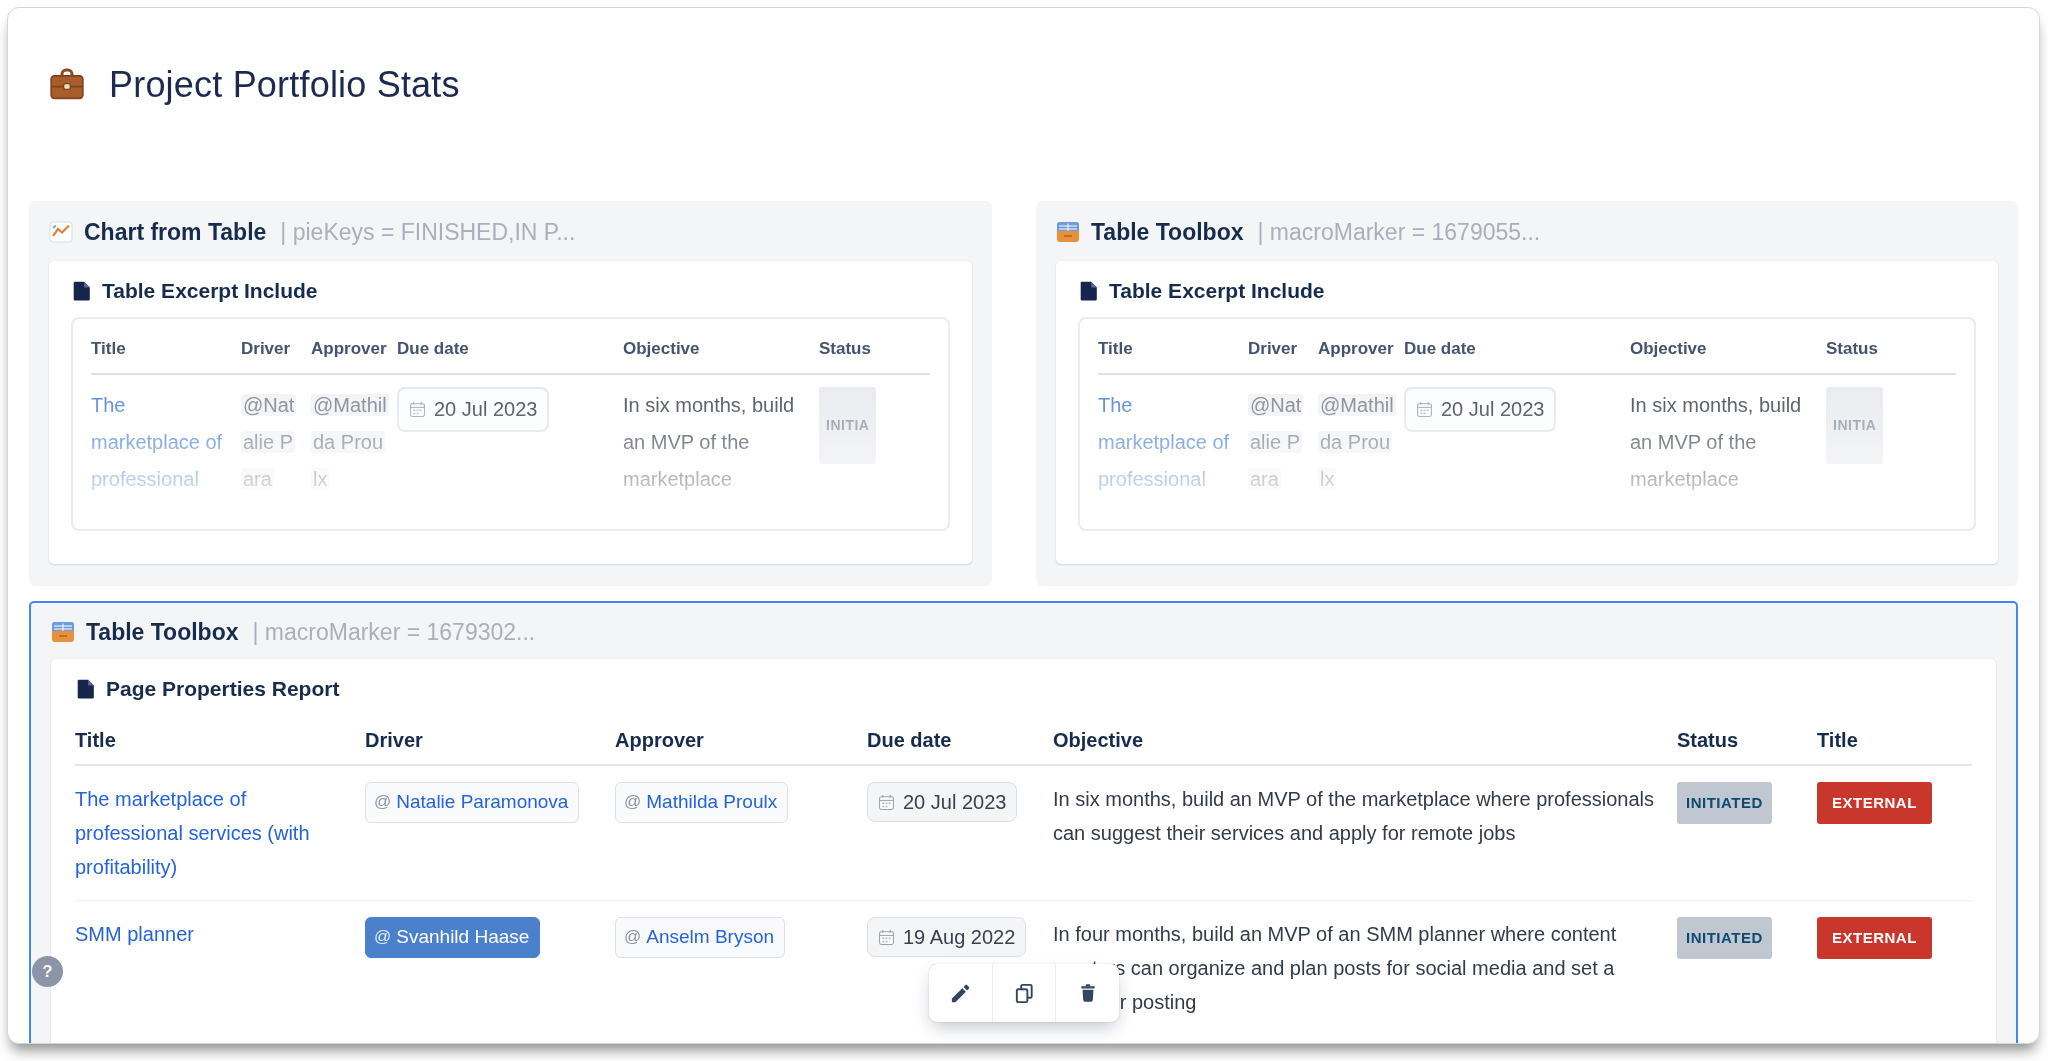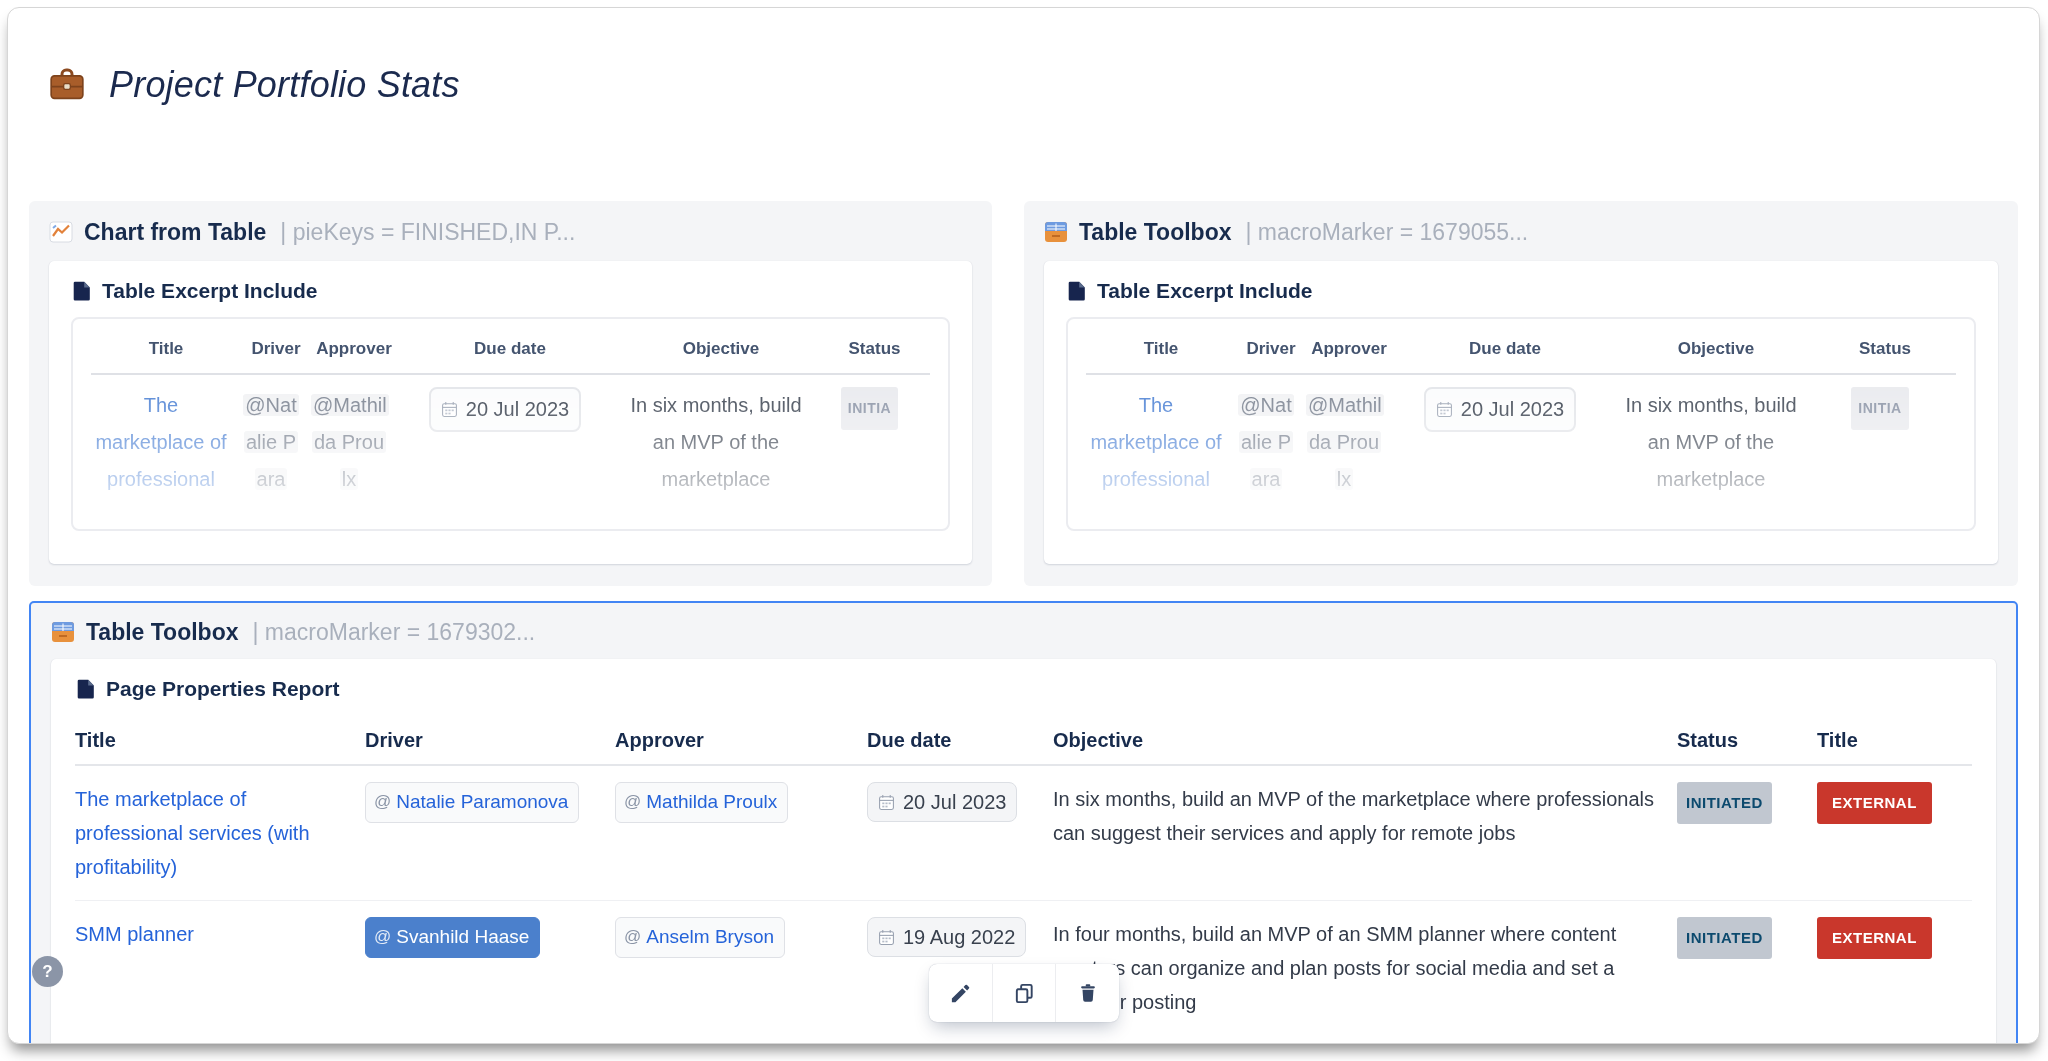--- a/index.html
+++ b/index.html
@@ -22,25 +22,25 @@
   }
   .content { padding: 0 21px; }
 
   
   .title-row {
     margin: 51px 0 0 18px;
     display: flex; align-items: center; gap: 22px;
     height: 52px;
   }
   .page-title {
-    font-size: 36px; font-weight: 500; color: #1B2A4E; letter-spacing: .2px; font-style: italic;
-  }
-
-  
-  .top-row { display: flex; gap: 32px; margin-top: 90px; text-align: center; }
+    font-size: 36px; font-weight: 500; color: #1B2A4E; letter-spacing: .2px;
+  }
+
+  
+  .top-row { display: flex; gap: 44px; margin-top: 90px; }
   .panel {
     background: #F4F5F7;
     border-radius: 6px;
     padding: 12px 20px 22px;
     height: 385px;
     display: flex; flex-direction: column;
   }
   .panel.left { width: 963px; flex: none; }
   .panel.right { flex: 1; }
   .panel-header { display: flex; align-items: center; gap: 11px; height: 38px; font-size: 23px; }
@@ -83,21 +83,21 @@
     display: inline-flex; align-items: center; gap: 8px;
     border: 2px solid #E3E5E9; background: #FBFCFD;
     border-radius: 8px; padding: 2px 10px;
     font-size: 20px; color: #39414E; white-space: nowrap;
   }
   .badge-status {
     display: inline-block; background: #C1C7D0; color: #0c4a6e;
     font-weight: 700; font-size: 15px; letter-spacing: .5px;
     padding: 4px 9px; border-radius: 3px; white-space: nowrap;
   }
-  .badge-status.mini { background: #E9EAEE; color: #8A93A5; font-size: 14px; padding: 3px 7px; }
+  .badge-status.mini { background: #E9EAEE; color: #8A93A5; font-size: 14px; padding: 20px 7px; }
   .badge-type {
     display: inline-block; background: #C9372C; color: #fff;
     font-weight: 700; font-size: 15px; letter-spacing: .5px;
     padding: 4px 15px; border-radius: 3px; white-space: nowrap;
   }
 
   
   .bottom-panel {
     margin-top: 15px;
     background: #F4F5F7;

